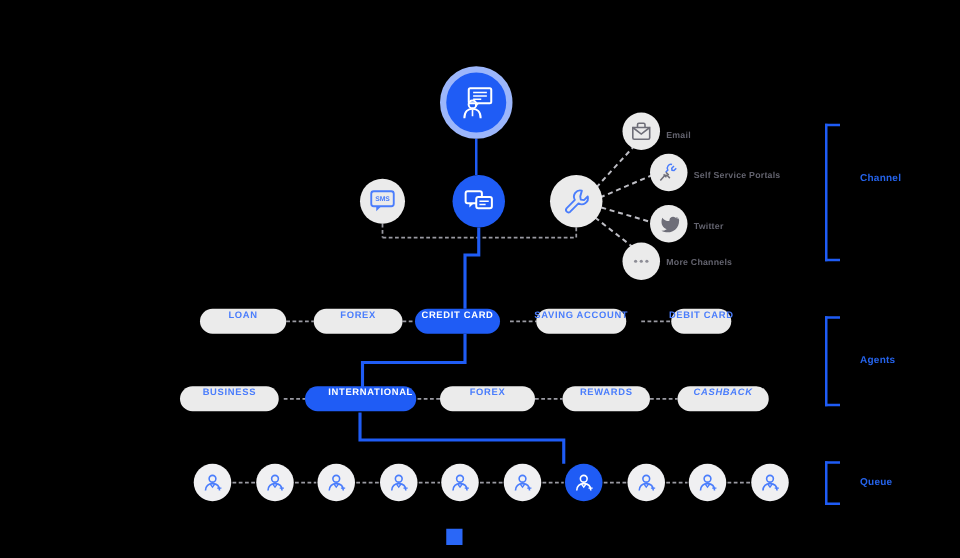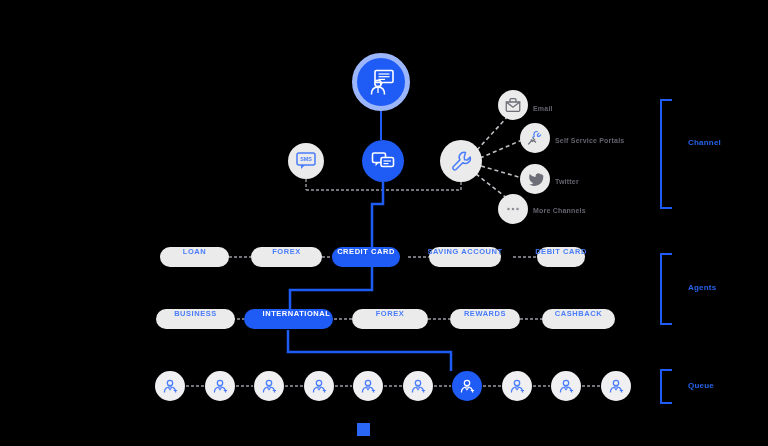--- a/index.html
+++ b/index.html
@@ -202,33 +202,33 @@
         <span>CREDIT CARD</span>
       </div>
       <div class="pill" style="left: 429px; top: 247px; width: 72px;">
         <span>SAVING ACCOUNT</span>
       </div>
       <div class="pill" style="left: 537px; top: 247px; width: 48px;">
         <span>DEBIT CARD</span>
       </div>
     </div>
   <div id="row2">
-      <div class="pill" style="left: 156px; top: 309px; width: 79px;">
+      <div class="pill" style="left: 144px; top: 309px; width: 79px;">
         <span>BUSINESS</span>
       </div>
       <div class="pill active" style="left: 244px; top: 309px; width: 73px; padding-left: 16px;">
         <span>INTERNATIONAL</span>
       </div>
       <div class="pill" style="left: 352px; top: 309px; width: 76px;">
         <span>FOREX</span>
       </div>
       <div class="pill" style="left: 450px; top: 309px; width: 70px;">
         <span>REWARDS</span>
       </div>
-      <div class="pill" style="left: 542px; top: 309px; width: 73px;">
+      <div class="pill" style="left: 542px; top: 309px; width: 73px; font-style: italic;">
         <span>CASHBACK</span>
       </div>
     </div>
 
   <div id="agentsRow">
       <div class="agent" style="left: 155px;">
         <svg width="18" height="18" viewBox="0 0 24 24">
           <circle cx="12" cy="8" r="3.6" fill="none" stroke="#4a7dfc" stroke-width="1.7"></circle>
           <path d="M4.5 20.5 C4.5 15.6 7.8 13.2 12 13.2 C16.2 13.2 19.5 15.6 19.5 20.5" fill="none" stroke="#4a7dfc" stroke-width="1.7"></path>
           <path d="M9.6 13.6 L12 17 L14.4 13.6" fill="none" stroke="#4a7dfc" stroke-width="1.4"></path>

